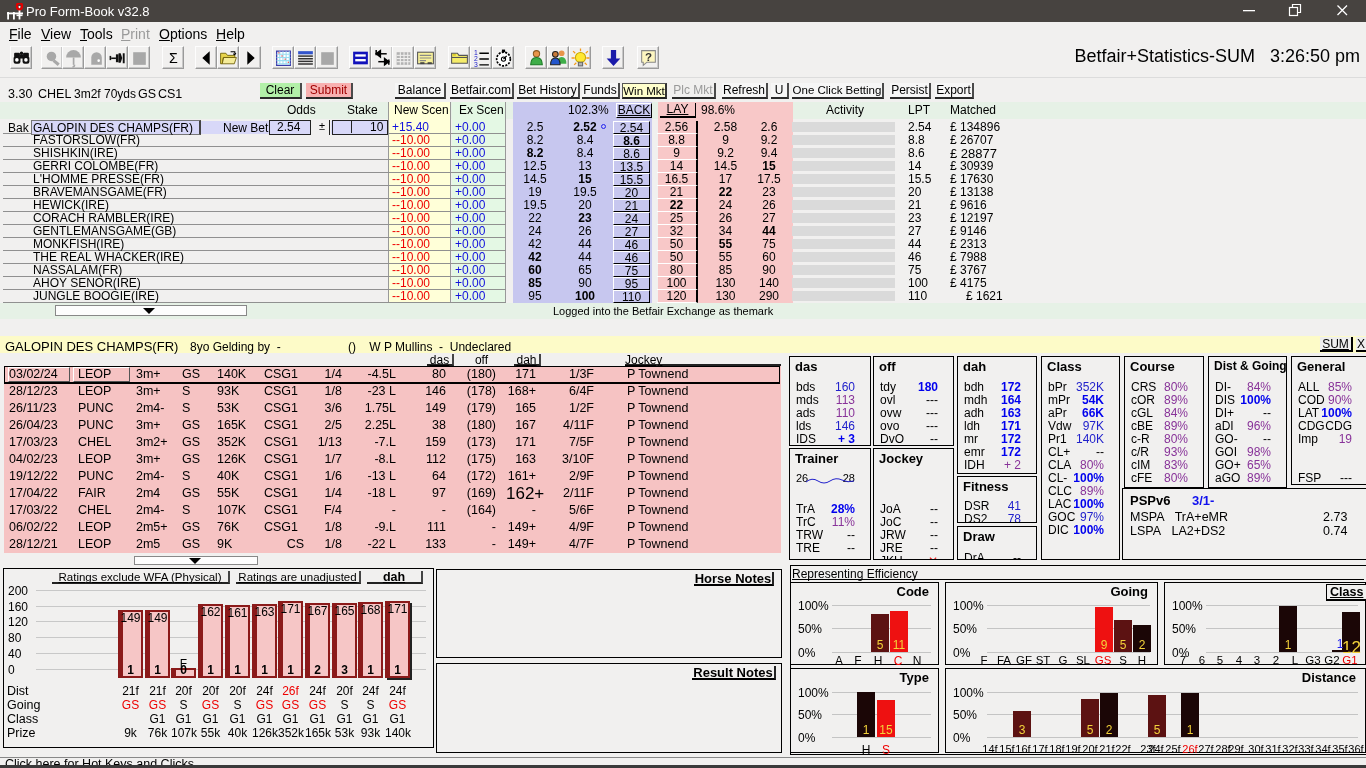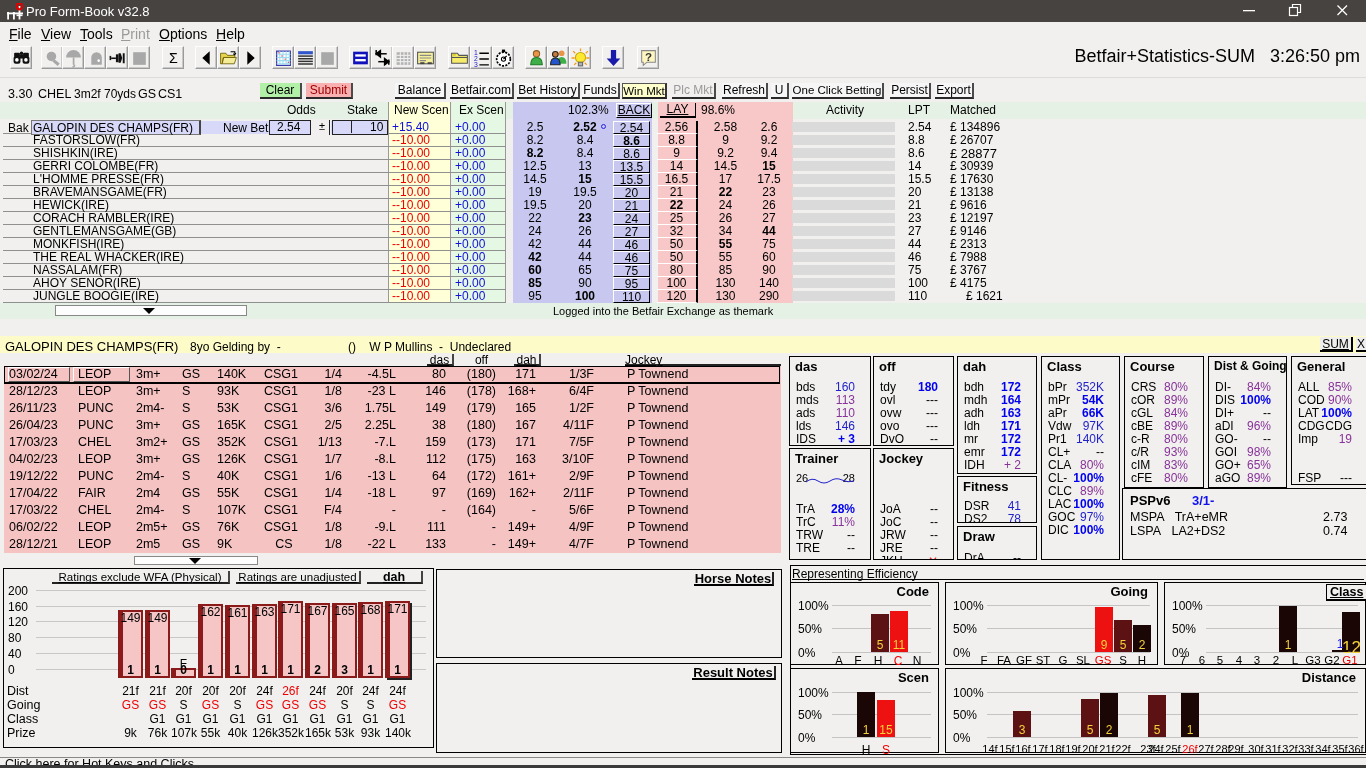--- a/index.html
+++ b/index.html
@@ -603,21 +603,21 @@
 <div class="fc" style="left:9px;top:485px;width:55px;line-height:17px;font-size:12.5px;text-align:left;">17/04/22</div>
 <div class="fc" style="left:78px;top:485px;width:40px;line-height:17px;font-size:12.5px;text-align:left;">FAIR</div>
 <div class="fc" style="left:136px;top:485px;width:36px;line-height:17px;font-size:12.5px;text-align:left;">2m4</div>
 <div class="fc" style="left:182px;top:485px;width:24px;line-height:17px;font-size:12.5px;text-align:left;">GS</div>
 <div class="fc" style="left:217px;top:485px;width:38px;line-height:17px;font-size:12.5px;text-align:left;">55K</div>
 <div class="fc" style="left:264px;top:485px;width:40px;line-height:17px;font-size:12.5px;text-align:left;">CSG1</div>
 <div class="fc" style="left:312px;top:485px;width:30px;line-height:17px;font-size:12.5px;text-align:right;">1/4</div>
 <div class="fc" style="left:356px;top:485px;width:40px;line-height:17px;font-size:12.5px;text-align:right;">-18 L</div>
 <div class="fc" style="left:420px;top:485px;width:26px;line-height:17px;font-size:12.5px;text-align:right;">97</div>
 <div class="fc" style="left:456px;top:485px;width:40px;line-height:17px;font-size:12.5px;text-align:right;">(169)</div>
-<div class="fc" style="left:506px;top:485px;width:30px;line-height:17px;font-size:12px;text-align:right;">162+</div>
+<div class="fc" style="left:506px;top:485px;width:30px;line-height:17px;font-size:17px;text-align:right;">162+</div>
 <div class="fc" style="left:554px;top:485px;width:40px;line-height:17px;font-size:12.5px;text-align:right;">2/11F</div>
 <div class="fc" style="left:627px;top:485px;width:100px;line-height:17px;font-size:12.5px;text-align:left;">P Townend</div>
 <div class="fc" style="left:9px;top:502px;width:55px;line-height:17px;font-size:12.5px;text-align:left;">17/03/22</div>
 <div class="fc" style="left:78px;top:502px;width:40px;line-height:17px;font-size:12.5px;text-align:left;">CHEL</div>
 <div class="fc" style="left:136px;top:502px;width:36px;line-height:17px;font-size:12.5px;text-align:left;">2m4-</div>
 <div class="fc" style="left:182px;top:502px;width:24px;line-height:17px;font-size:12.5px;text-align:left;">S</div>
 <div class="fc" style="left:217px;top:502px;width:38px;line-height:17px;font-size:12.5px;text-align:left;">107K</div>
 <div class="fc" style="left:264px;top:502px;width:40px;line-height:17px;font-size:12.5px;text-align:left;">CSG1</div>
 <div class="fc" style="left:312px;top:502px;width:30px;line-height:17px;font-size:12.5px;text-align:right;">F/4</div>
 <div class="fc" style="left:356px;top:502px;width:40px;line-height:17px;font-size:12.5px;text-align:right;">-</div>
@@ -637,21 +637,21 @@
 <div class="fc" style="left:420px;top:519px;width:26px;line-height:17px;font-size:12.5px;text-align:right;">111</div>
 <div class="fc" style="left:456px;top:519px;width:40px;line-height:17px;font-size:12.5px;text-align:right;">-</div>
 <div class="fc" style="left:506px;top:519px;width:30px;line-height:17px;font-size:12.5px;text-align:right;">149+</div>
 <div class="fc" style="left:554px;top:519px;width:40px;line-height:17px;font-size:12.5px;text-align:right;">4/9F</div>
 <div class="fc" style="left:627px;top:519px;width:100px;line-height:17px;font-size:12.5px;text-align:left;">P Townend</div>
 <div class="fc" style="left:9px;top:536px;width:55px;line-height:17px;font-size:12.5px;text-align:left;">28/12/21</div>
 <div class="fc" style="left:78px;top:536px;width:40px;line-height:17px;font-size:12.5px;text-align:left;">LEOP</div>
 <div class="fc" style="left:136px;top:536px;width:36px;line-height:17px;font-size:12.5px;text-align:left;">2m5</div>
 <div class="fc" style="left:182px;top:536px;width:24px;line-height:17px;font-size:12.5px;text-align:left;">GS</div>
 <div class="fc" style="left:217px;top:536px;width:38px;line-height:17px;font-size:12.5px;text-align:left;">9K</div>
-<div class="fc" style="left:264px;top:536px;width:40px;line-height:17px;font-size:12.5px;text-align:center;">CS</div>
+<div class="fc" style="left:264px;top:536px;width:40px;line-height:17px;font-size:12.5px;text-align:right;">CS</div>
 <div class="fc" style="left:312px;top:536px;width:30px;line-height:17px;font-size:12.5px;text-align:right;">1/8</div>
 <div class="fc" style="left:356px;top:536px;width:40px;line-height:17px;font-size:12.5px;text-align:right;">-22 L</div>
 <div class="fc" style="left:420px;top:536px;width:26px;line-height:17px;font-size:12.5px;text-align:right;">133</div>
 <div class="fc" style="left:456px;top:536px;width:40px;line-height:17px;font-size:12.5px;text-align:right;">-</div>
 <div class="fc" style="left:506px;top:536px;width:30px;line-height:17px;font-size:12.5px;text-align:right;">149+</div>
 <div class="fc" style="left:554px;top:536px;width:40px;line-height:17px;font-size:12.5px;text-align:right;">4/7F</div>
 <div class="fc" style="left:627px;top:536px;width:100px;line-height:17px;font-size:12.5px;text-align:left;">P Townend</div>
 <div class="abs" style="left:134px;top:556px;width:124px;height:9px;background:#fdfdfd;border:1px solid #888;"></div>
 <div class="abs" style="left:189px;top:558px;width:0;height:0;border-left:6px solid transparent;border-right:6px solid transparent;border-top:6px solid #000;"></div>
 <div class="panel" style="left:789px;top:356px;width:82px;height:90px;">
@@ -923,21 +923,21 @@
 <div class="abs" style="left:1313px;top:654px;width:24px;margin-left:-12px;text-align:center;font-size:11.5px;color:#000;">G3</div>
 <div class="abs" style="left:1332px;top:654px;width:24px;margin-left:-12px;text-align:center;font-size:11.5px;color:#000;">G2</div>
 <div class="abs" style="left:1350px;top:654px;width:24px;margin-left:-12px;text-align:center;font-size:11.5px;color:#ee0000;">G1</div>
 <div class="abs" style="left:1279px;top:606px;width:18px;height:46px;background:#1b0606;"></div>
 <div class="abs" style="left:1279px;top:638px;width:18px;text-align:center;font-size:12px;color:#f3d23a;">1</div>
 <div class="abs" style="left:1342px;top:612px;width:18px;height:40px;background:#1b0606;"></div>
 <div class="abs" style="left:1342px;top:638px;width:18px;text-align:right;font-size:17px;color:#f3d23a;">12</div>
 <div class="abs" style="left:1331px;top:637px;width:18px;text-align:center;font-size:12px;color:#2222ee;">1</div>
 <div class="abs" style="left:1332px;top:650px;width:16px;height:2px;background:#1b0606;"></div>
 <div class="abs" style="left:790px;top:668px;width:149px;height:85px;border:1px solid #000;background:#f1f0ef;"></div>
-<div class="abs" style="left:790px;top:670px;width:139px;text-align:right;font-weight:bold;font-size:13px;">Scen</div>
+<div class="abs" style="left:790px;top:670px;width:139px;text-align:right;font-weight:bold;font-size:13px;">Type</div>
 <div class="abs" style="left:798px;top:686px;font-size:12px;">100%</div>
 <div class="abs" style="left:832px;top:692px;width:99px;height:1px;background:#c4c4c4;"></div>
 <div class="abs" style="left:798px;top:708px;font-size:12px;">50%</div>
 <div class="abs" style="left:832px;top:714px;width:99px;height:1px;background:#c4c4c4;"></div>
 <div class="abs" style="left:798px;top:731px;font-size:12px;">0%</div>
 <div class="abs" style="left:832px;top:737px;width:99px;height:1px;background:#c4c4c4;"></div>
 <div class="abs" style="left:866px;top:743px;width:24px;margin-left:-12px;text-align:center;font-size:12px;color:#000;">H</div>
 <div class="abs" style="left:886px;top:743px;width:24px;margin-left:-12px;text-align:center;font-size:12px;color:#ee0000;">S</div>
 <div class="abs" style="left:857px;top:692px;width:18px;height:45px;background:#1b0606;"></div>
 <div class="abs" style="left:857px;top:723px;width:18px;text-align:center;font-size:12px;color:#f3d23a;">1</div>

